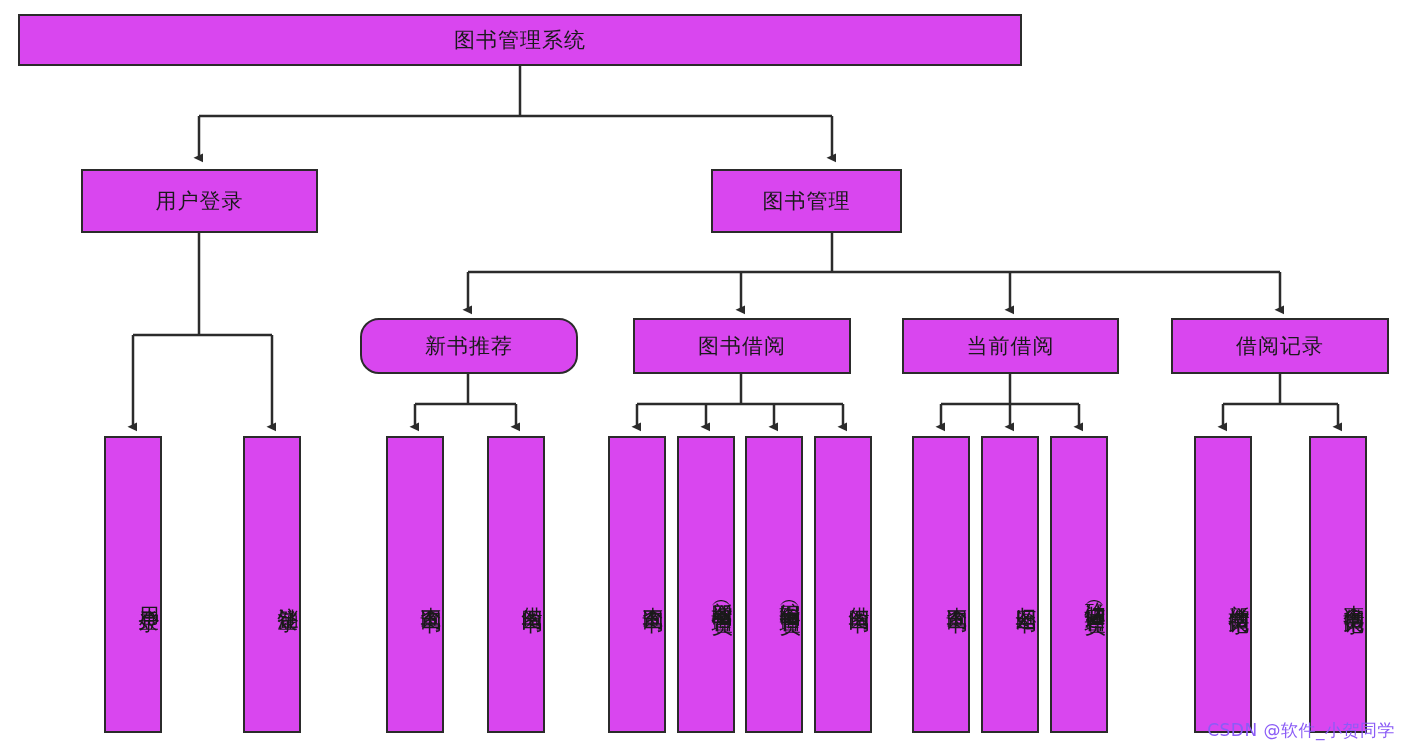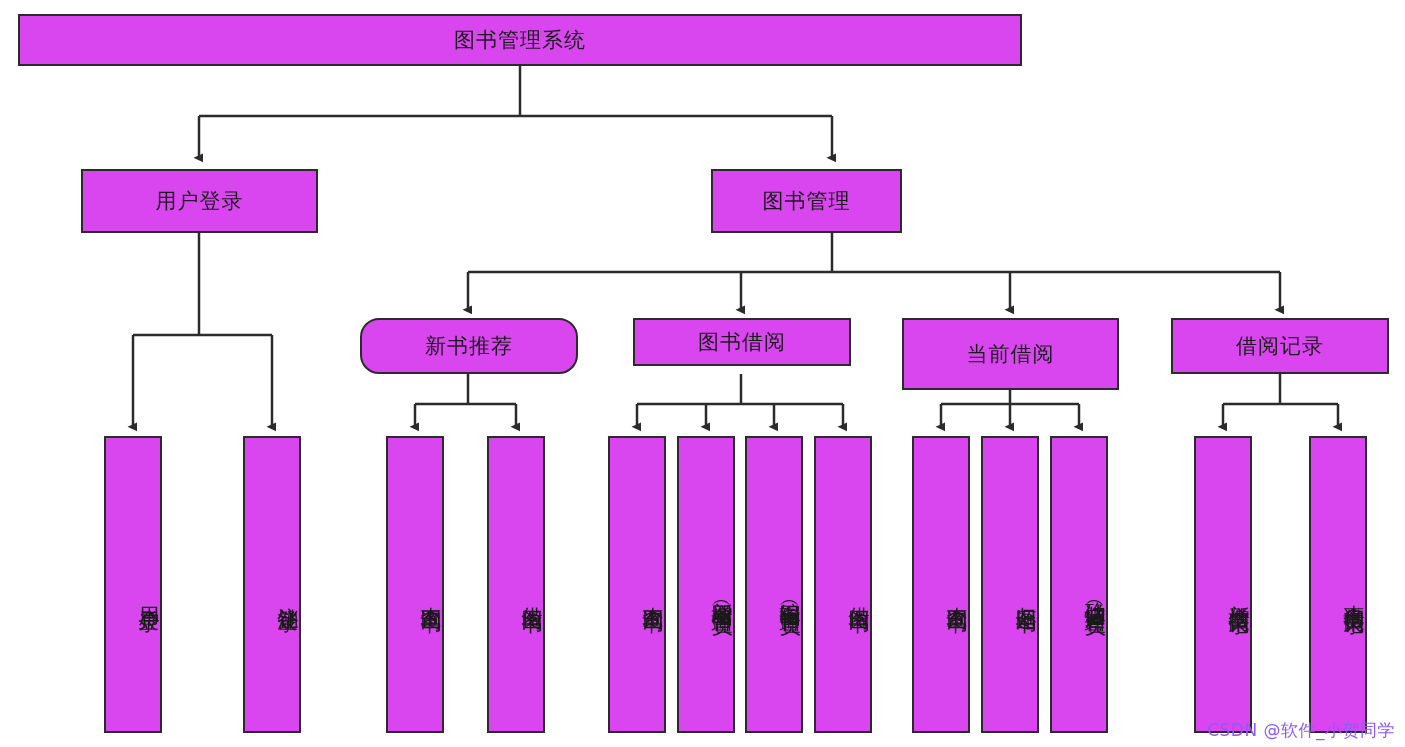--- a/index.html
+++ b/index.html
@@ -128,24 +128,24 @@
   <div class="node horiz" style="left:81px; top:169px; width:237px; height:64px;">
     <span>用户登录</span>
   </div>
   <div class="node horiz" style="left:711px; top:169px; width:191px; height:64px;">
     <span>图书管理</span>
   </div>
 
   <div class="node horiz" style="left:360px; top:318px; width:218px; height:56px;border-radius:19px;">
     <span>新书推荐</span>
   </div>
-  <div class="node horiz" style="left:633px; top:318px; width:218px; height:48px;">
+  <div class="node horiz" style="left:633px; top:318px; width:218px; height:56px;">
     <span>图书借阅</span>
   </div>
-  <div class="node horiz" style="left:902px; top:318px; width:217px; height:72px;">
+  <div class="node horiz" style="left:902px; top:318px; width:217px; height:56px;">
     <span>当前借阅</span>
   </div>
   <div class="node horiz" style="left:1171px; top:318px; width:218px; height:56px;text-align:center;">
     <span>借阅记录</span>
   </div>
 
   <div class="node vert" style="left:104px; top:436px; width:58px; height:297px;">
     <span>用户登录</span>
   </div>
   <div class="node vert" style="left:243px; top:436px; width:58px; height:297px;">

